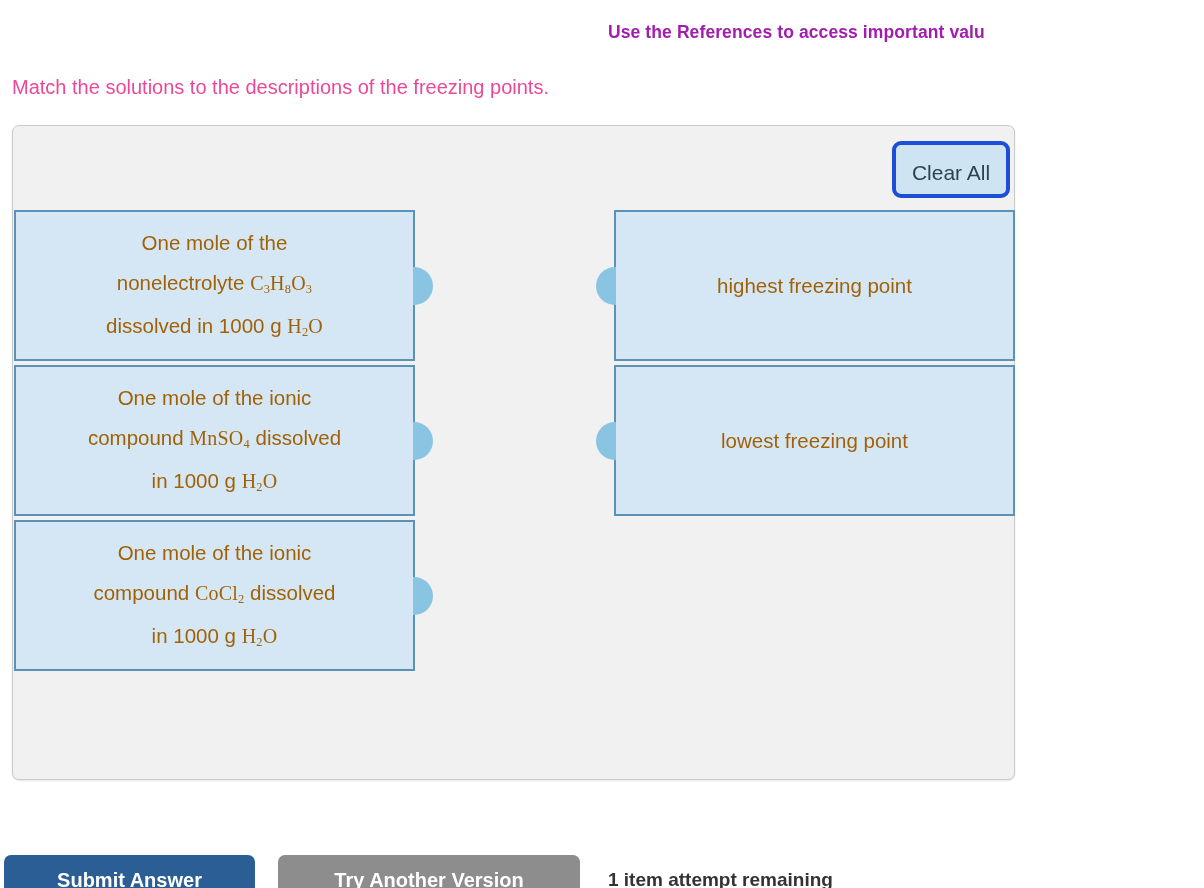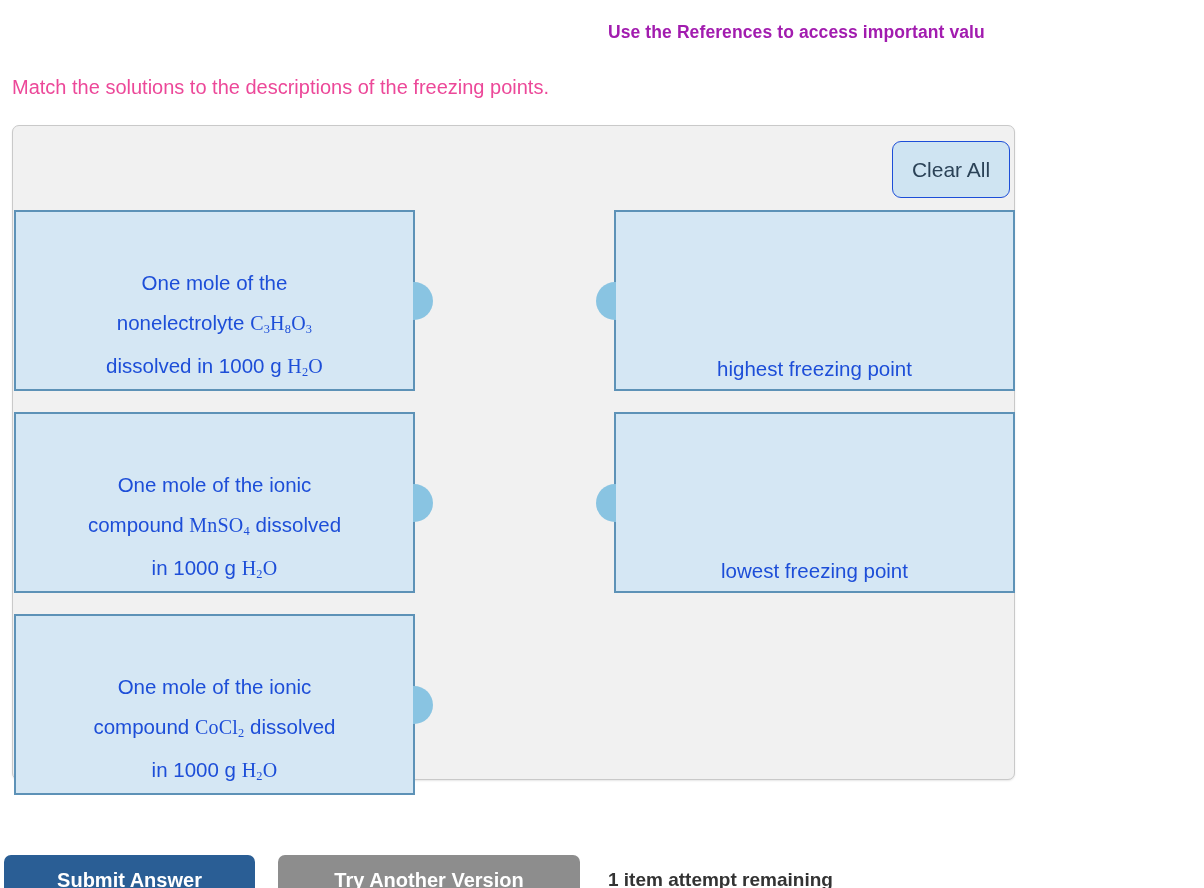--- a/index.html
+++ b/index.html
@@ -52,21 +52,21 @@
     box-shadow: 0 1px 2px rgba(0,0,0,0.10);
   }
 
   .clear-all-btn {
     position: absolute;
     right: 4px;
     top: 15px;
     width: 118px;
     height: 57px;
     background: #cfe4f2;
-    border: 1px solid #1d4ed8;
+    border: 4px solid #1d4ed8;
     border-radius: 9px;
     color: #2b4257;
     font-size: 21px;
     font-family: "Liberation Sans", sans-serif;
     cursor: pointer;
     padding: 0;
     line-height: 55px;
     text-align: center;
   }
 
@@ -83,34 +83,34 @@
     top: 0;
     width: 401px;
   }
   .col-left  { left: 1px; }
   .col-right { left: 601px; border-radius: 20px; }
 
   .card {
     position: relative;
     box-sizing: border-box;
     width: 401px;
-    height: 181px;
+    height: 151px;
     background: #d5e7f4;
     border: 2px solid #5d92b7;
-    color: #1d4ed8;
+    color: #a16207;
     font-size: 20.5px;
     line-height: 40px;
     display: flex;
-    align-items: flex-end;
+    align-items: center;
     justify-content: center;
     text-align: center;
     cursor: pointer;
     user-select: none;
   }
-  .card + .card { margin-top: 21px; }
+  .card + .card { margin-top: 4px; }
   .card .card-text { padding: 0 14px; }
 
   
   .knob {
     position: absolute;
     top: 50%;
     width: 20px;
     height: 38px;
     background: #89c4e2;
     pointer-events: none;

